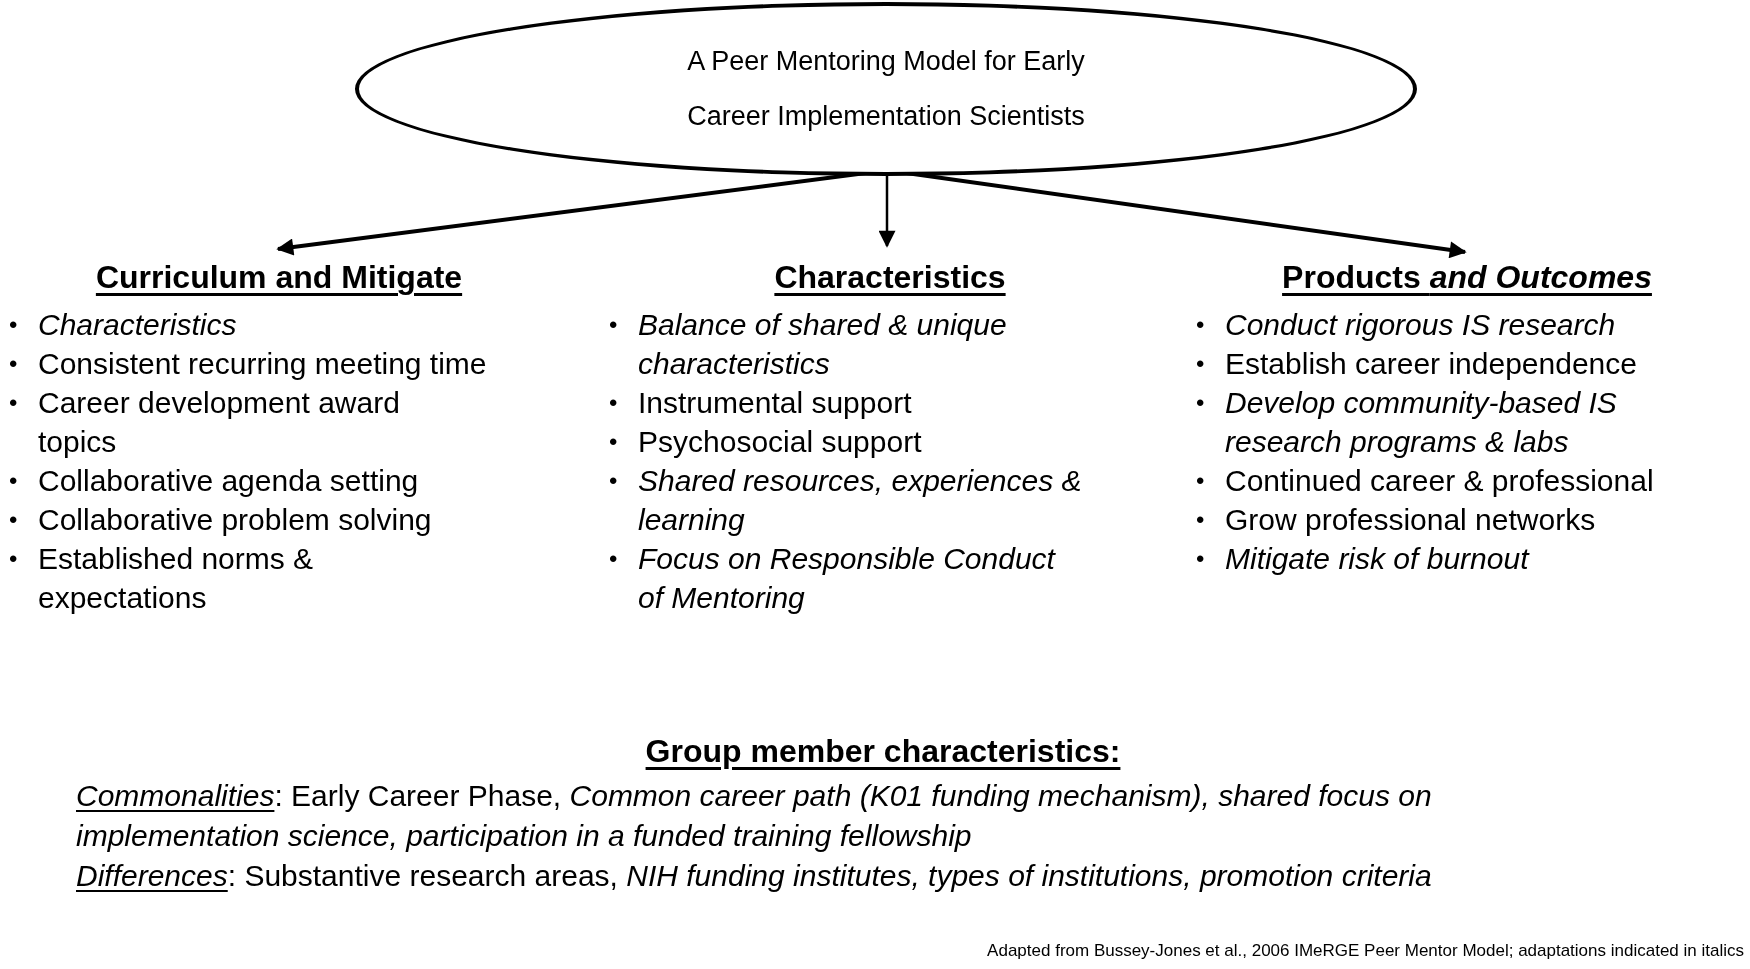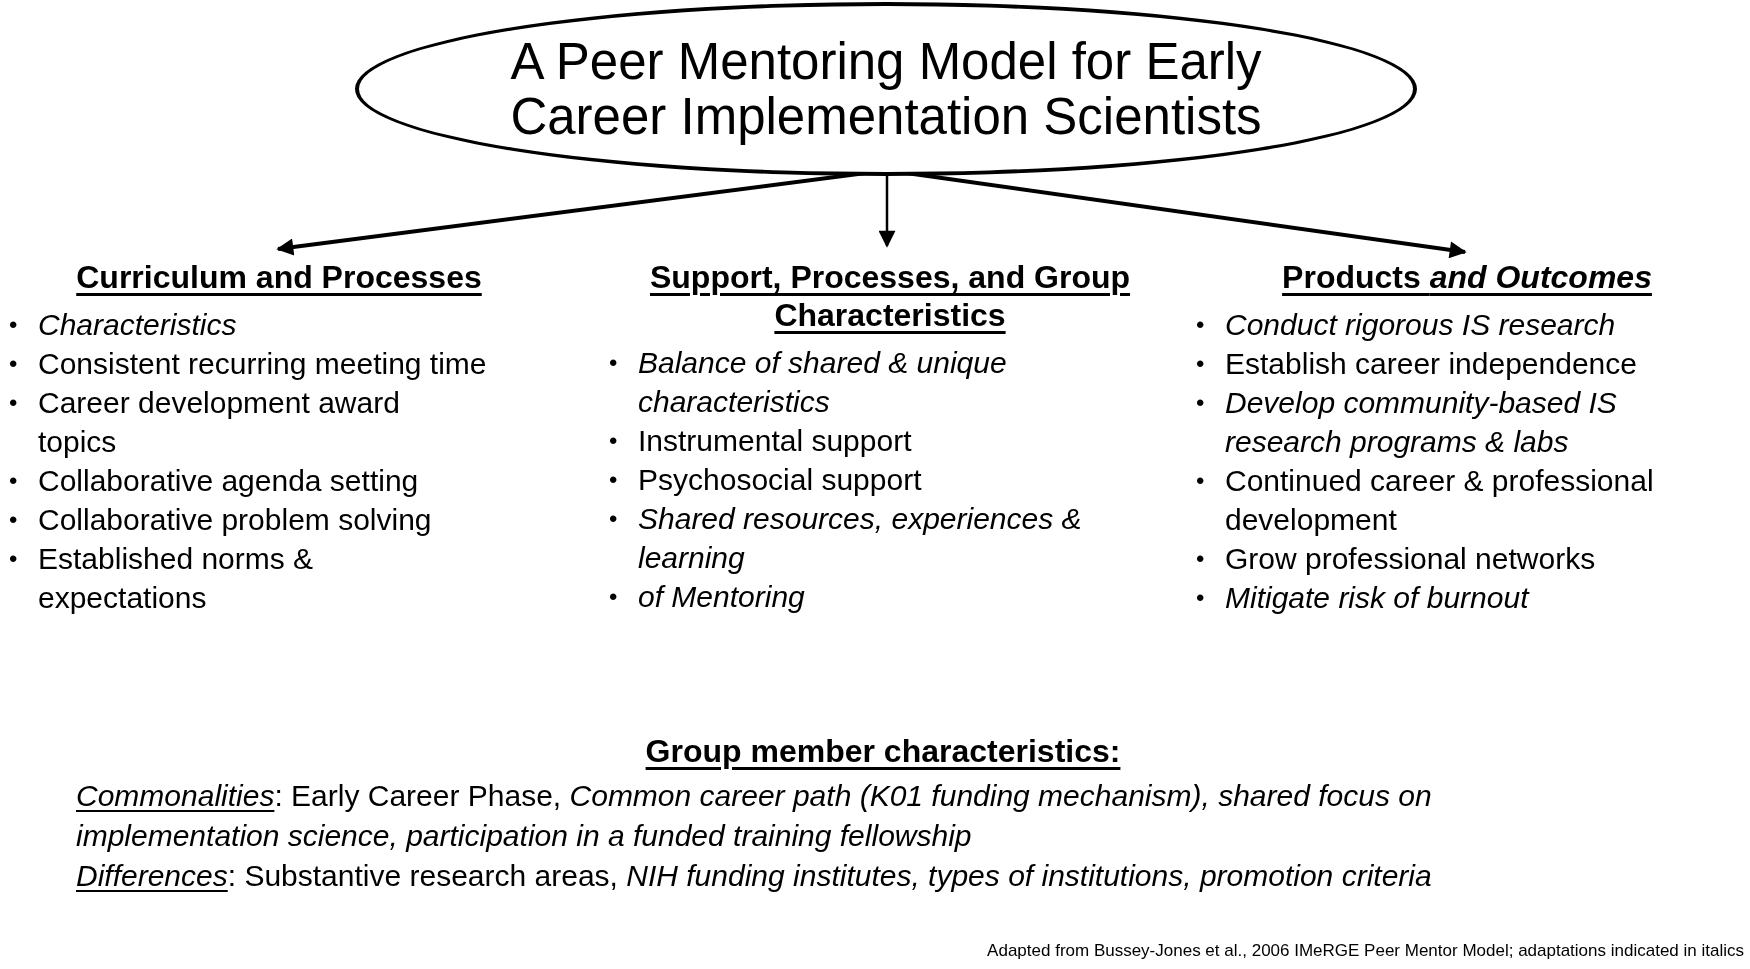--- a/index.html
+++ b/index.html
@@ -23,21 +23,21 @@
     box-sizing: border-box;
     display: flex;
     flex-direction: column;
     align-items: center;
     justify-content: center;
     text-align: center;
     background: #fff;
     z-index: 2;
   }
   .title-line {
-    font-size: 51px;
+    font-size: 27px;
     line-height: 55px;
     white-space: nowrap;
   }
 
   
   #arrows { position: absolute; left: 0; top: 0; z-index: 1; pointer-events: none; }
 
   
   .col { position: absolute; top: 258px; }
   .col-header {
@@ -115,21 +115,21 @@
       </marker>
     </defs>
     <line x1="889" y1="170" x2="278" y2="249" stroke="#000" stroke-width="4" marker-end="url(#ah)"></line>
     <line x1="887" y1="150" x2="887" y2="246" stroke="#000" stroke-width="2.5" marker-end="url(#ah)"></line>
     <line x1="885" y1="170" x2="1465" y2="252" stroke="#000" stroke-width="4" marker-end="url(#ah)"></line>
   </svg>
 
   <div id="columns-root">
       <div class="col" style="left: 0px; width: 558px;">
         <div class="col-header">
-          <div><span class="hline"><span>Curriculum and Processes</span></span></div>
+          <div><span class="hline"><span>Curriculum and Mitigate</span></span></div>
         </div>
         <div class="item">
           <span class="bullet">•</span>
           <div class="itext it">
             <div class="iline">Characteristics</div>
           </div>
         </div>
         <div class="item">
           <span class="bullet">•</span>
           <div class="itext">
@@ -158,21 +158,20 @@
         <div class="item">
           <span class="bullet">•</span>
           <div class="itext">
             <div class="iline">Established norms &amp;</div>
             <div class="iline">expectations</div>
           </div>
         </div>
       </div>
       <div class="col" style="left: 600px; width: 580px;">
         <div class="col-header">
-          <div><span class="hline"><span>Support, Processes, and Group</span></span></div>
           <div><span class="hline"><span>Characteristics</span></span></div>
         </div>
         <div class="item">
           <span class="bullet">•</span>
           <div class="itext it">
             <div class="iline">Balance of shared &amp; unique</div>
             <div class="iline">characteristics</div>
           </div>
         </div>
         <div class="item">
@@ -190,20 +189,21 @@
         <div class="item">
           <span class="bullet">•</span>
           <div class="itext it">
             <div class="iline">Shared resources, experiences &amp;</div>
             <div class="iline">learning</div>
           </div>
         </div>
         <div class="item">
           <span class="bullet">•</span>
           <div class="itext it">
+            <div class="iline">Focus on Responsible Conduct</div>
             <div class="iline">of Mentoring</div>
           </div>
         </div>
       </div>
       <div class="col" style="left: 1187px; width: 560px;">
         <div class="col-header">
           <div><span class="hline"><span>Products </span><span class="it">and Outcomes</span></span></div>
         </div>
         <div class="item">
           <span class="bullet">•</span>
@@ -221,21 +221,20 @@
           <span class="bullet">•</span>
           <div class="itext it">
             <div class="iline">Develop community-based IS</div>
             <div class="iline">research programs &amp; labs</div>
           </div>
         </div>
         <div class="item">
           <span class="bullet">•</span>
           <div class="itext">
             <div class="iline">Continued career &amp; professional</div>
-            <div class="iline">development</div>
           </div>
         </div>
         <div class="item">
           <span class="bullet">•</span>
           <div class="itext">
             <div class="iline">Grow professional networks</div>
           </div>
         </div>
         <div class="item">
           <span class="bullet">•</span>

